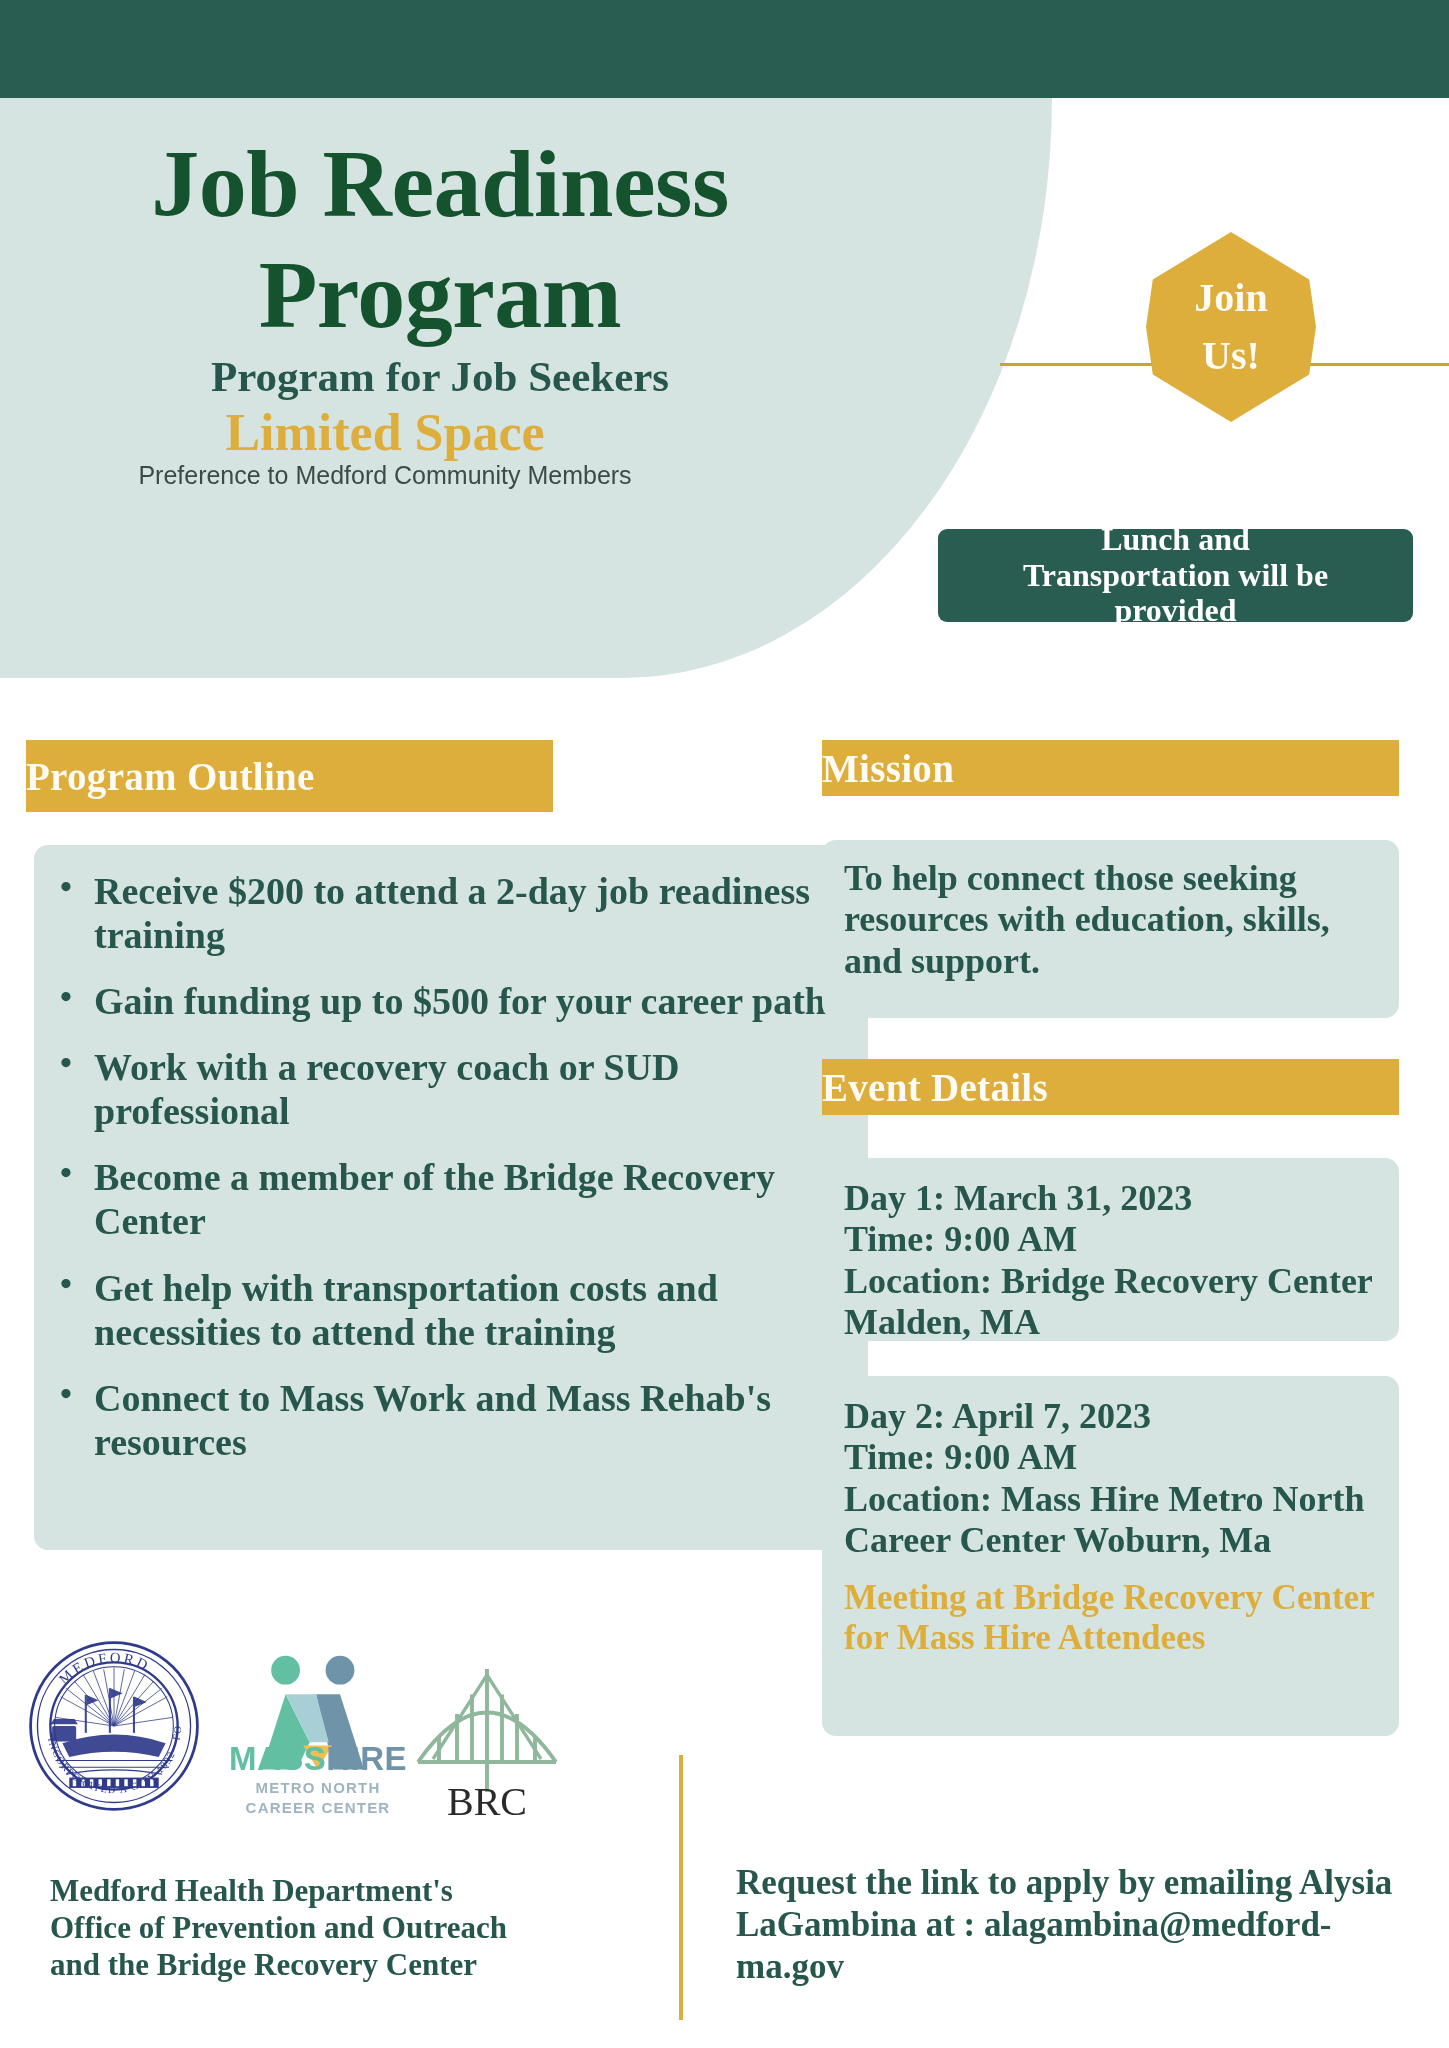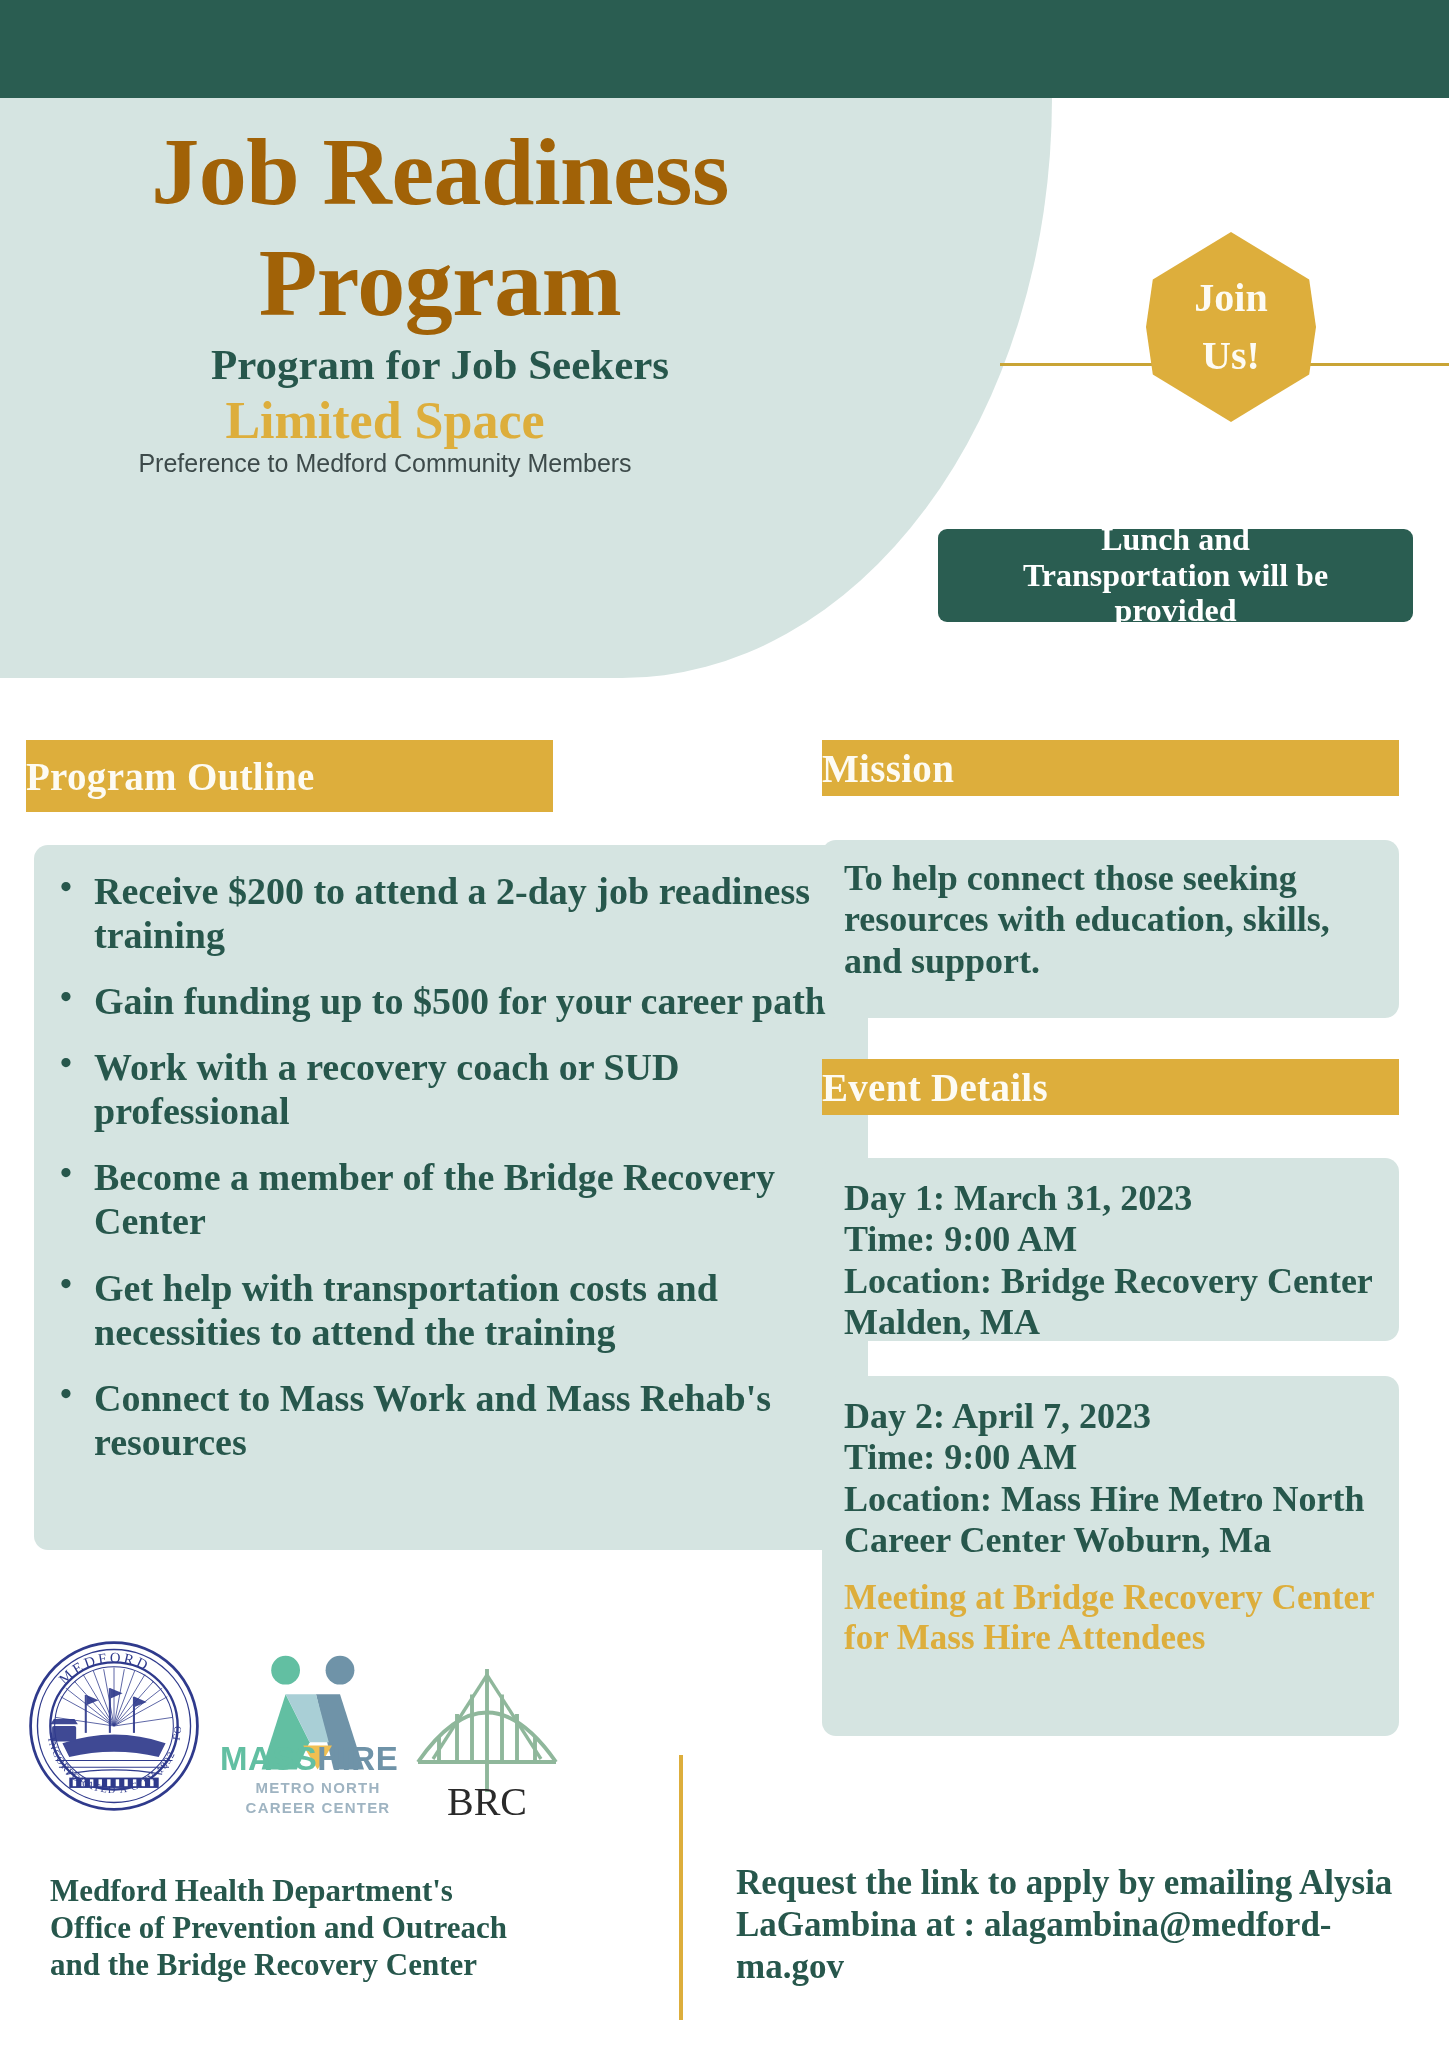--- a/index.html
+++ b/index.html
@@ -26,23 +26,23 @@
     width: 1052px; height: 580px;
     background: #d5e4e1;
     border-bottom-right-radius: 430px 580px;
     overflow: hidden;
   }
   .hero-inner {
     position: absolute; left: 0; top: 0; width: 900px;
   }
   .hero-title {
     margin: 0;
-    padding: 18px 0 0 0;
-    text-align: center;
-    color: #a16207;
+    padding: 30px 0 0 0;
+    text-align: center;
+    color: #14532d;
     font-family: "Liberation Serif", serif;
     font-weight: bold;
     font-size: 96px;
     line-height: 1.16;
     letter-spacing: -0.5px;
     width: 880px;
   }
   .hero-sub {
     margin: 2px 0 0 0;
     text-align: center;
@@ -193,20 +193,21 @@
     position: absolute; left: 4px; top: 10px;
     width: 172px; height: 172px;
   }
   .mh-logo {
     position: absolute; left: 212px; top: 16px;
     width: 160px; height: 170px;
   }
   .mh-word {
     position: absolute; left: 196px; top: 110px;
     width: 196px;
+    text-align: center;
     font-family: "Liberation Sans", sans-serif;
     font-weight: bold;
     font-size: 33px;
     letter-spacing: 0.5px;
   }
   .mh-word .mass { color: #62bfa2; }
   .mh-word .hire { color: #6f93a8; }
   .mh-tag {
     position: absolute; left: 196px; top: 148px;
     width: 196px;

